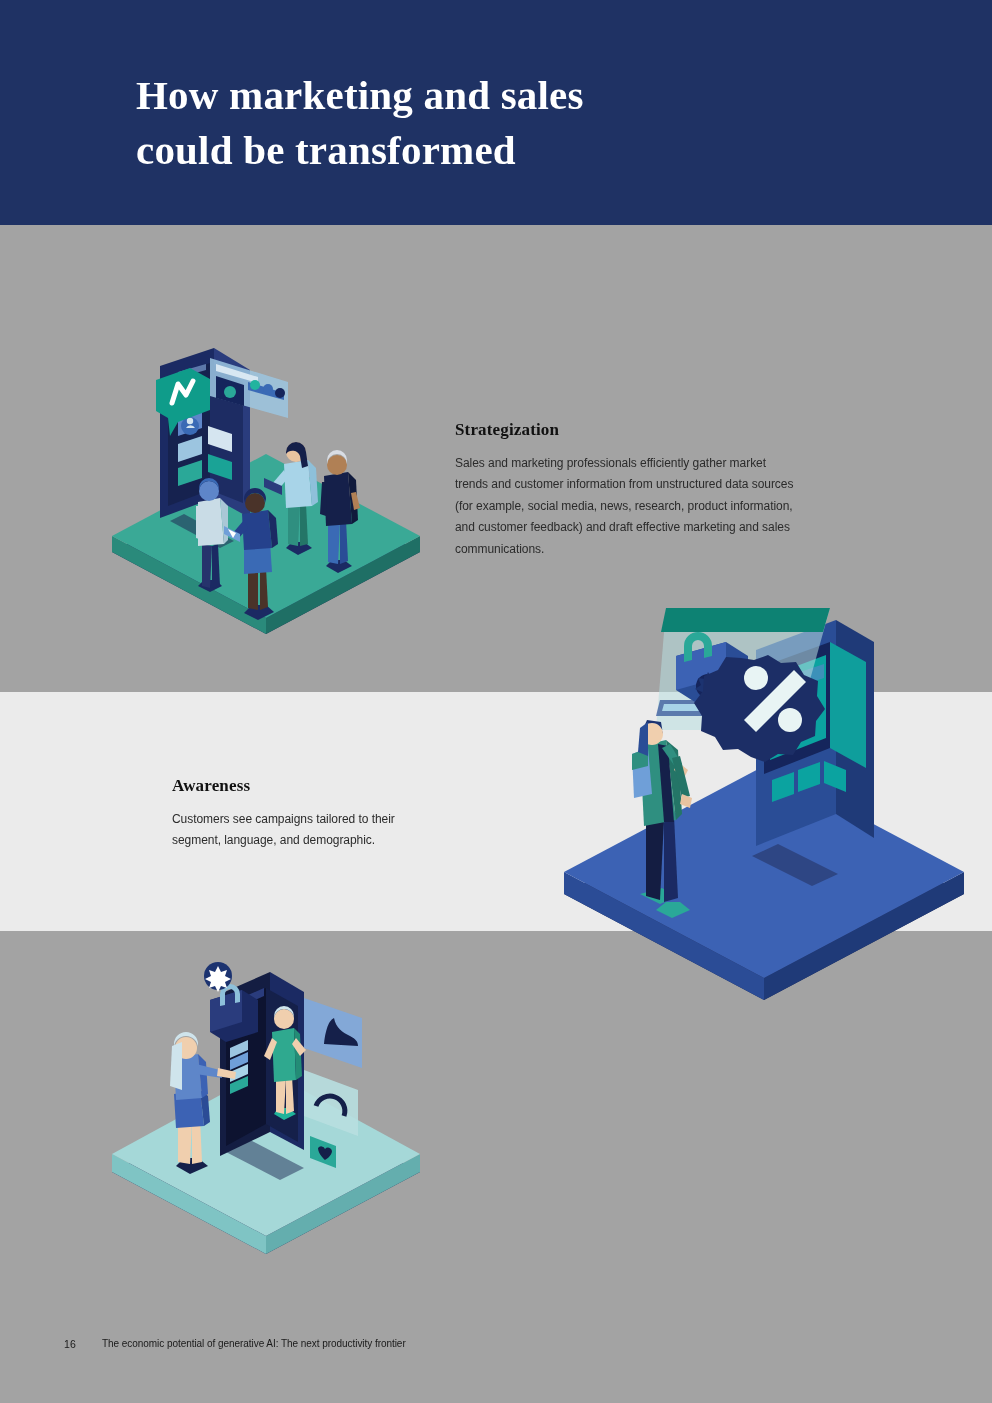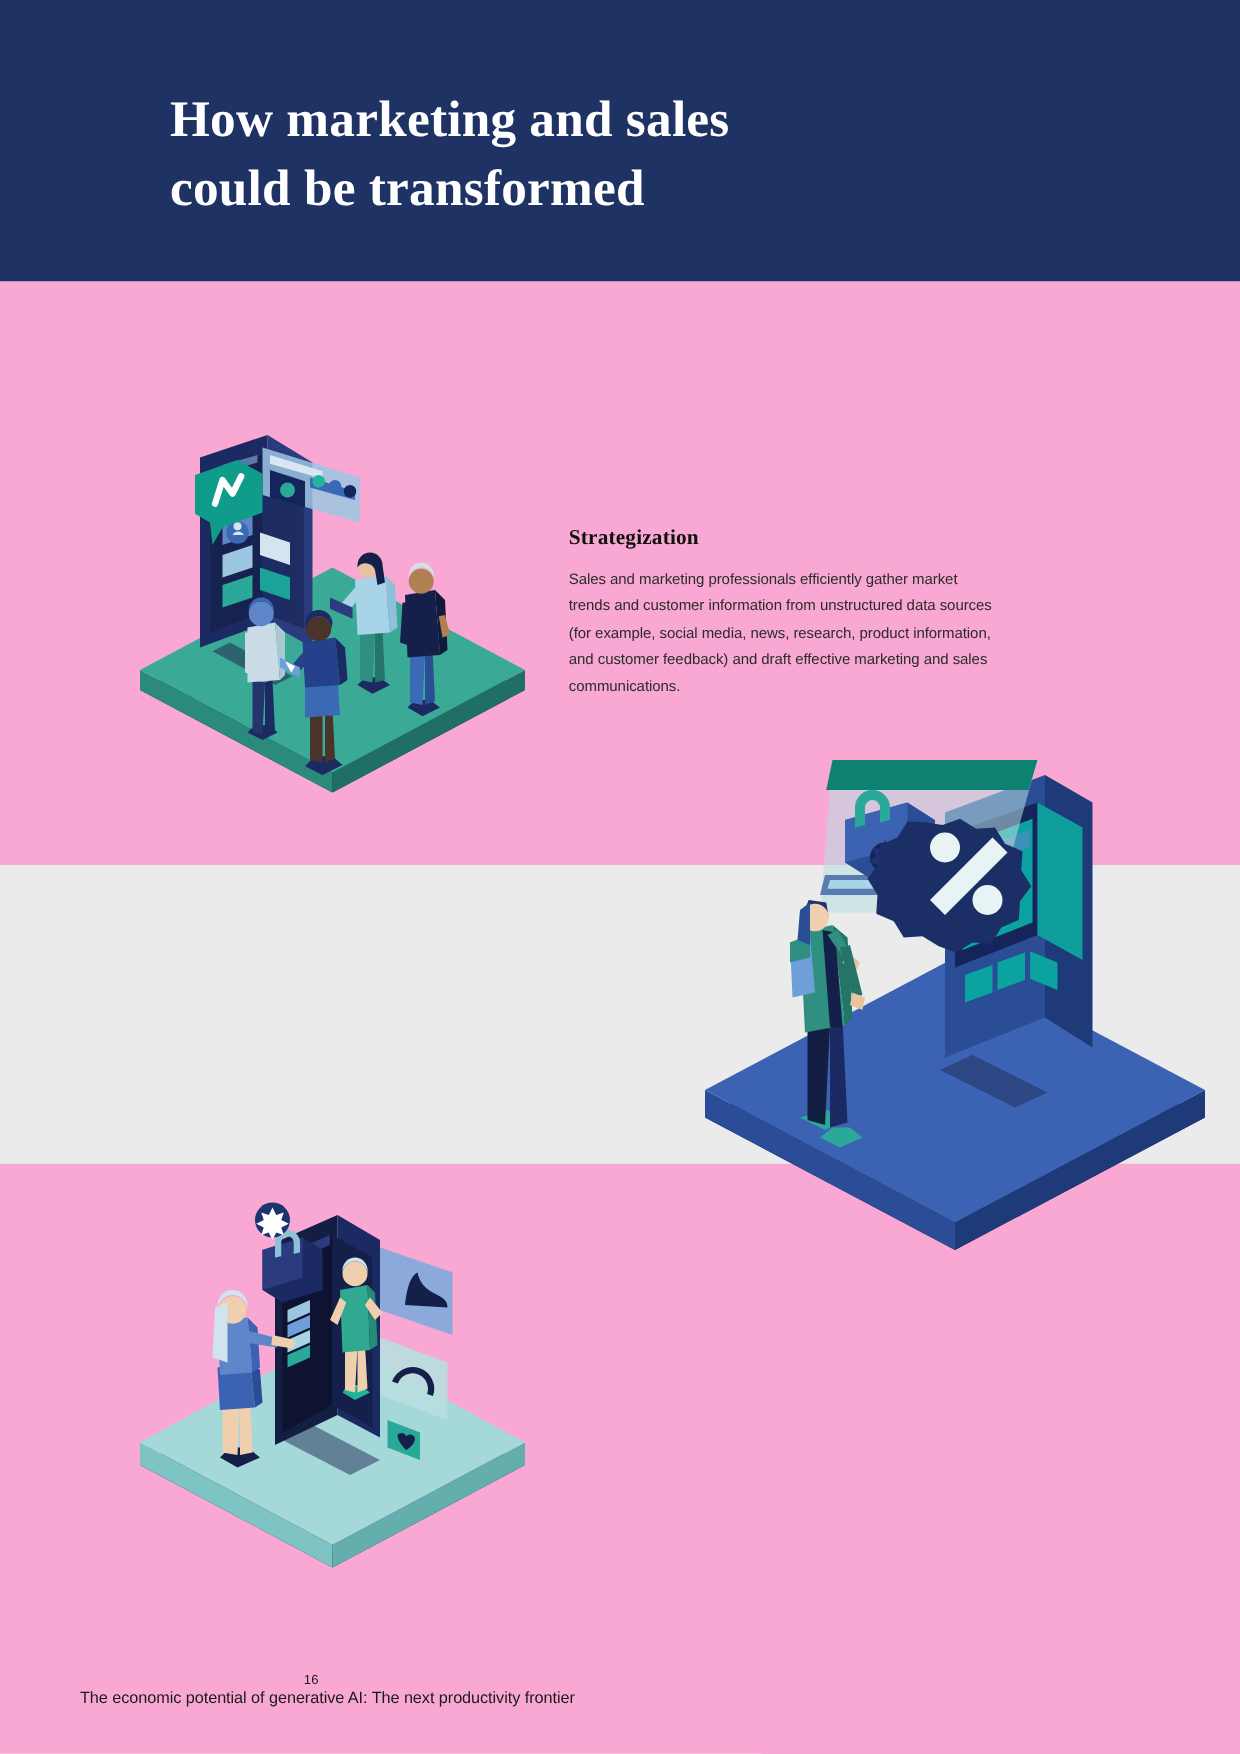--- a/index.html
+++ b/index.html
@@ -12,21 +12,21 @@
     height: 1403px;
     position: relative;
     overflow: hidden;
     font-family: "Liberation Sans", sans-serif;
     -webkit-font-smoothing: antialiased;
   }
 
   .page {
     position: absolute;
     inset: 0;
-    background: #f9a8d4;
+    background: #a3a3a3;
   }
 
   
   .header-band {
     position: absolute;
     left: 0;
     top: 0;
     width: 992px;
     height: 225px;
     background: #1f3264;
@@ -77,31 +77,30 @@
   #block-strategization { left: 455px; top: 404px; width: 345px; }
   #block-awareness      { left: 172px; top: 760px; width: 250px; }
   #block-consideration  { left: 455px; top: 1097px; width: 370px; }
 
   
   .footer {
     position: absolute;
     left: 64px;
     top: 1338px;
     display: flex;
-    align-items: center;
-    flex-direction: column;
+    align-items: flex-start;
   }
   .footer .pagenum {
     font-size: 10.5px;
     color: #1a1a1a;
     width: 38px;
     letter-spacing: 0.2px;
   }
   .footer .doctitle {
-    font-size: 13px;
+    font-size: 10px;
     color: #1a1a1a;
     letter-spacing: -0.05px;
   }
 
   
   .illo { position: absolute; }
   #illo-strategization { left: 98px;  top: 348px;  width: 336px; height: 290px; }
   #illo-awareness      { left: 548px; top: 598px;  width: 432px; height: 402px; }
   #illo-consideration  { left: 98px;  top: 946px;  width: 336px; height: 310px; }
   .illo svg { display: block; width: 100%; height: 100%; }
@@ -367,20 +366,24 @@
         <path d="M74 100 L84 96 L84 144 L72 140 Z" fill="#cfe4ec"></path>
       </g>
     </svg>
   </div>
 
   <div class="block" id="block-strategization">
     <h2>Strategization</h2>
     <p>Sales and marketing professionals efficiently gather market trends and customer information from unstructured data sources (for example, social media, news, research, product information, and customer feedback) and draft effective marketing and sales communications.</p>
   </div>
 
+  <div class="block" id="block-awareness">
+    <h2>Awareness</h2>
+    <p>Customers see campaigns tailored to their segment, language, and demographic.</p>
+  </div>
 
 
   <div class="footer">
     <span class="pagenum">16</span>
     <span class="doctitle">The economic potential of generative AI: The next productivity frontier</span>
   </div>
 
 </div>
 
 </body></html>

